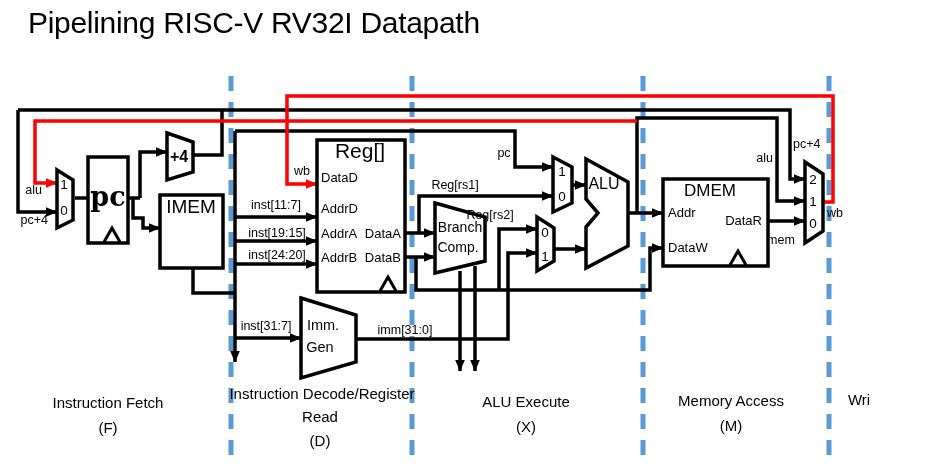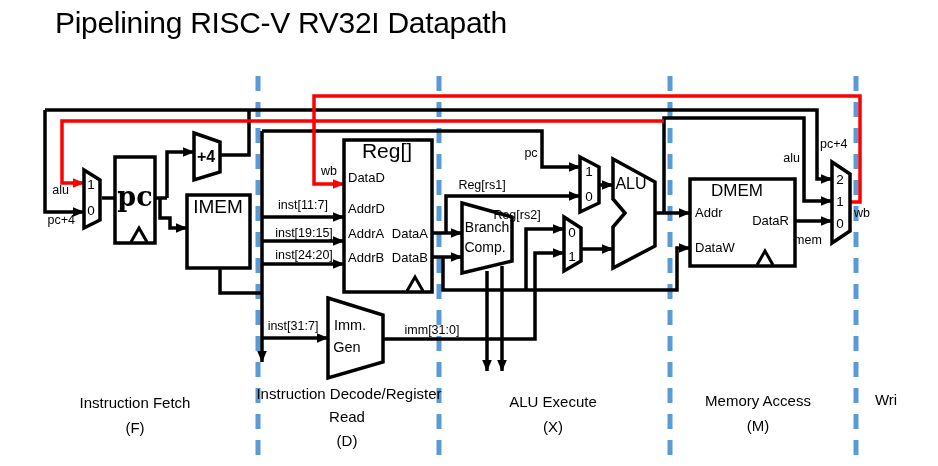--- a/index.html
+++ b/index.html
@@ -3,21 +3,21 @@
 <meta charset="utf-8">
 <style>
   :root{
     --wire:#000000;
     --feedback:#fe0000;
     --divider:#5b9bd5;
     --bg:#ffffff;
     --text:#000000;
   }
   html,body{margin:0;padding:0;background:var(--bg);}
-  .canvas{position:relative;width:870px;height:466px;background:var(--bg);overflow:hidden;margin-left:27px;}
+  .canvas{position:relative;width:870px;height:466px;background:var(--bg);overflow:hidden;}
   svg{display:block;}
   text{font-family:"Liberation Sans","DejaVu Sans",sans-serif;fill:var(--text);}
   .block{fill:#ffffff;stroke:var(--wire);stroke-width:3.5;}
   .wire{fill:none;stroke:var(--wire);stroke-width:3.5;}
   .redwire{fill:none;stroke:var(--feedback);stroke-width:3.5;}
   .clk{fill:none;stroke:var(--wire);stroke-width:3;}
   .divider{fill:none;stroke:var(--divider);stroke-width:5;stroke-dasharray:15 11;}
   .title-text{font-size:30px;letter-spacing:-0.3px;}
   .stage-text{font-size:15px;}
   .port-text{font-size:13px;}

